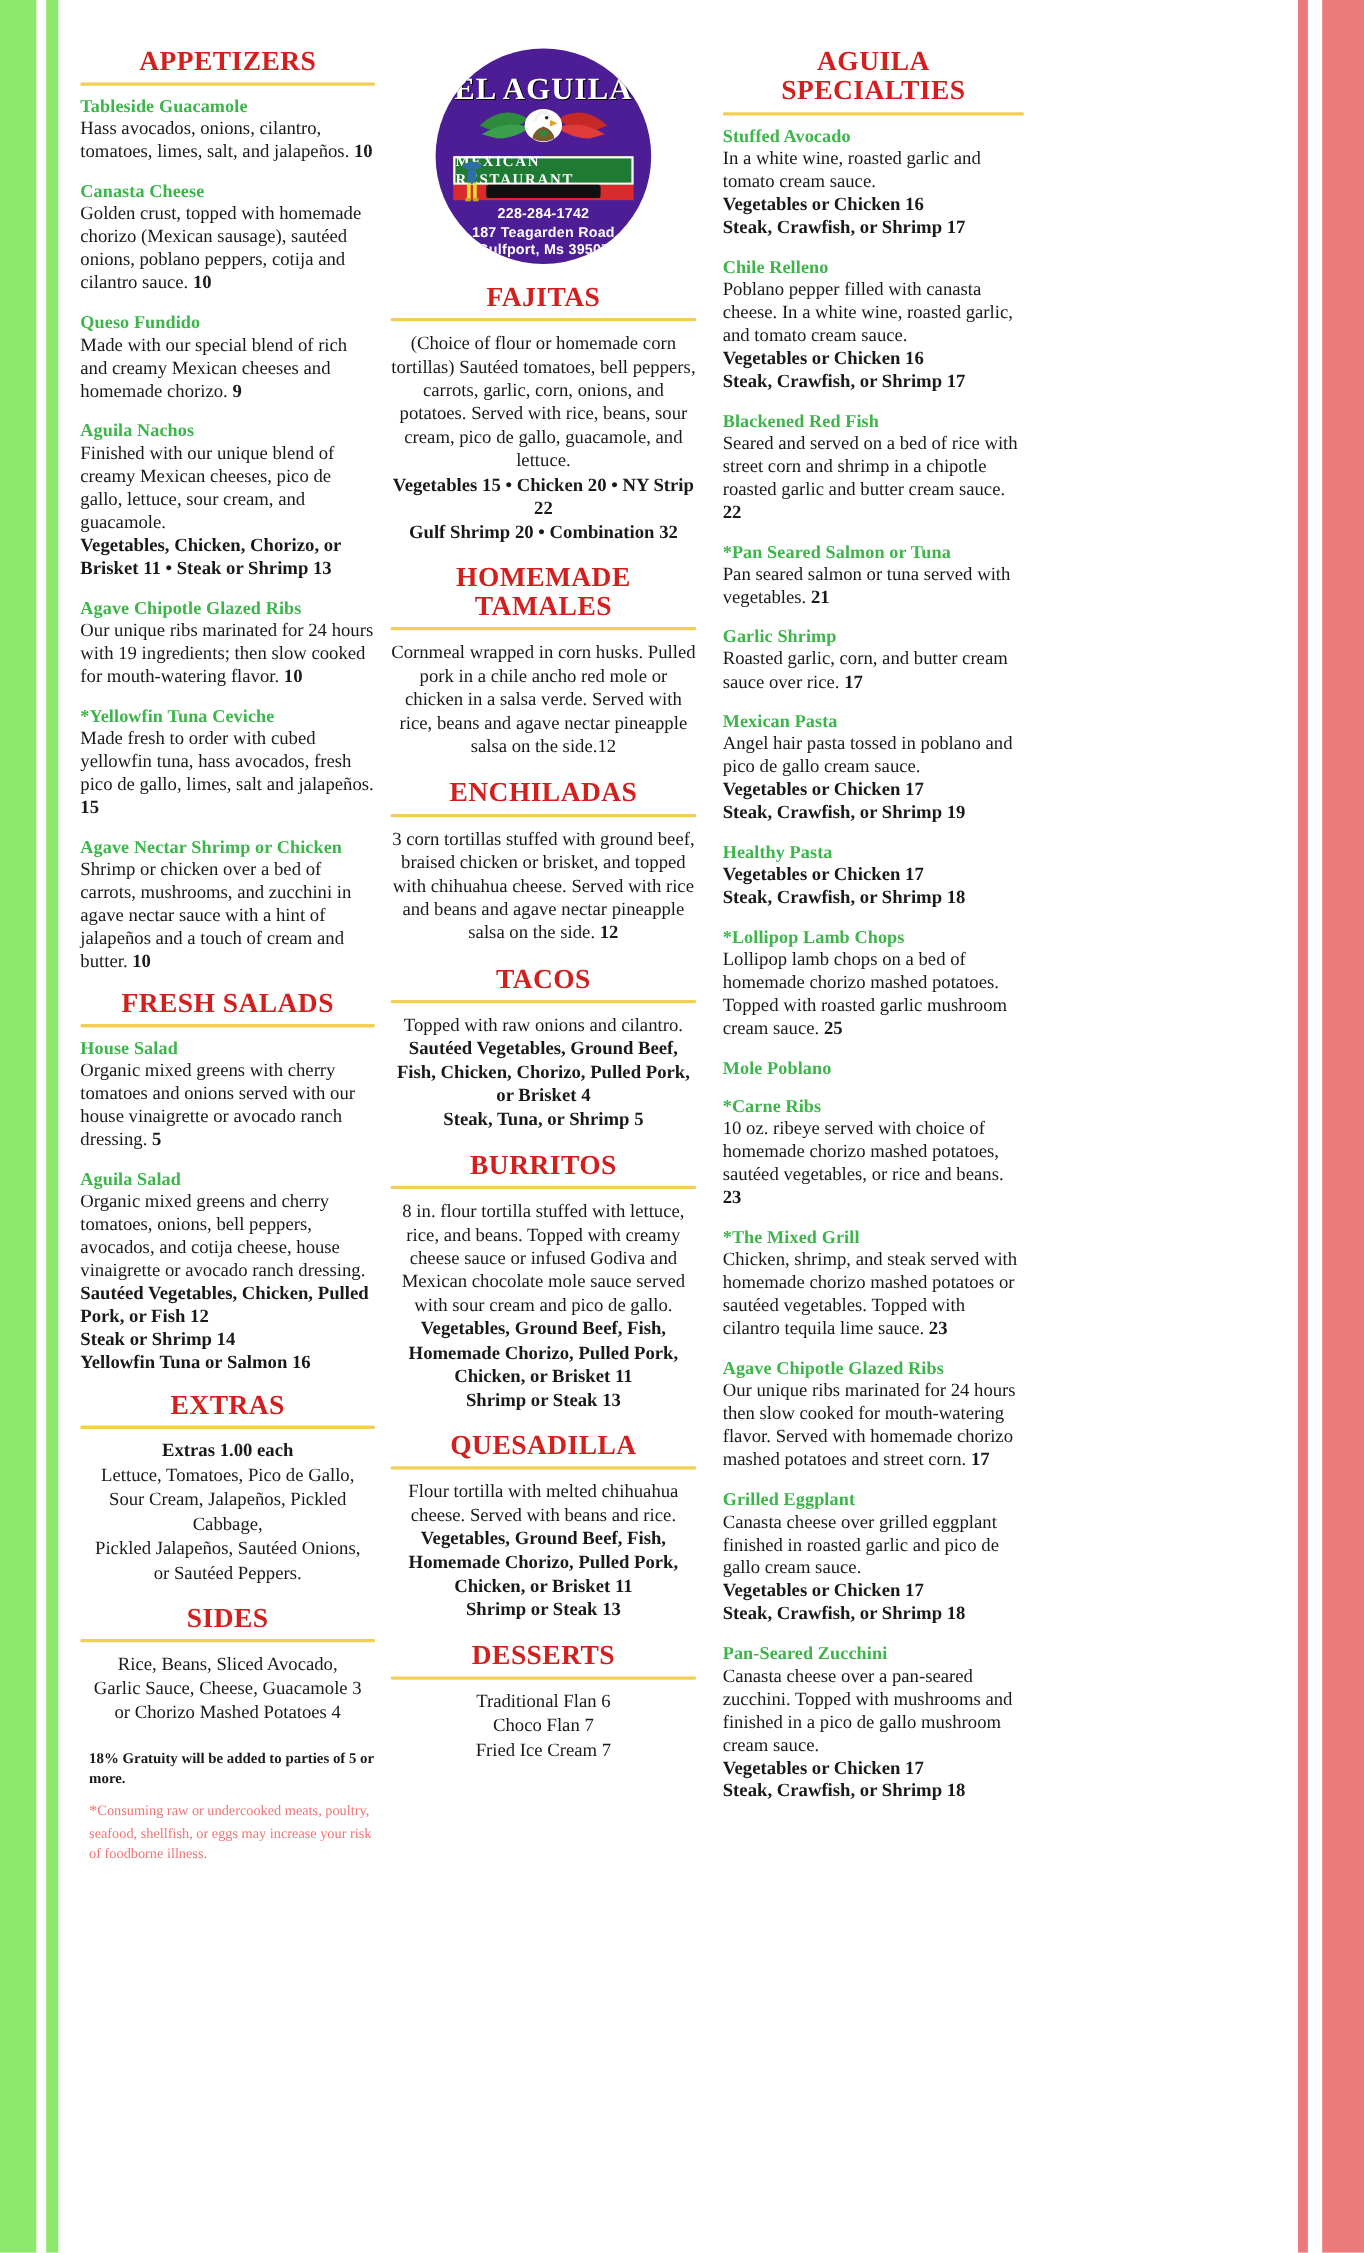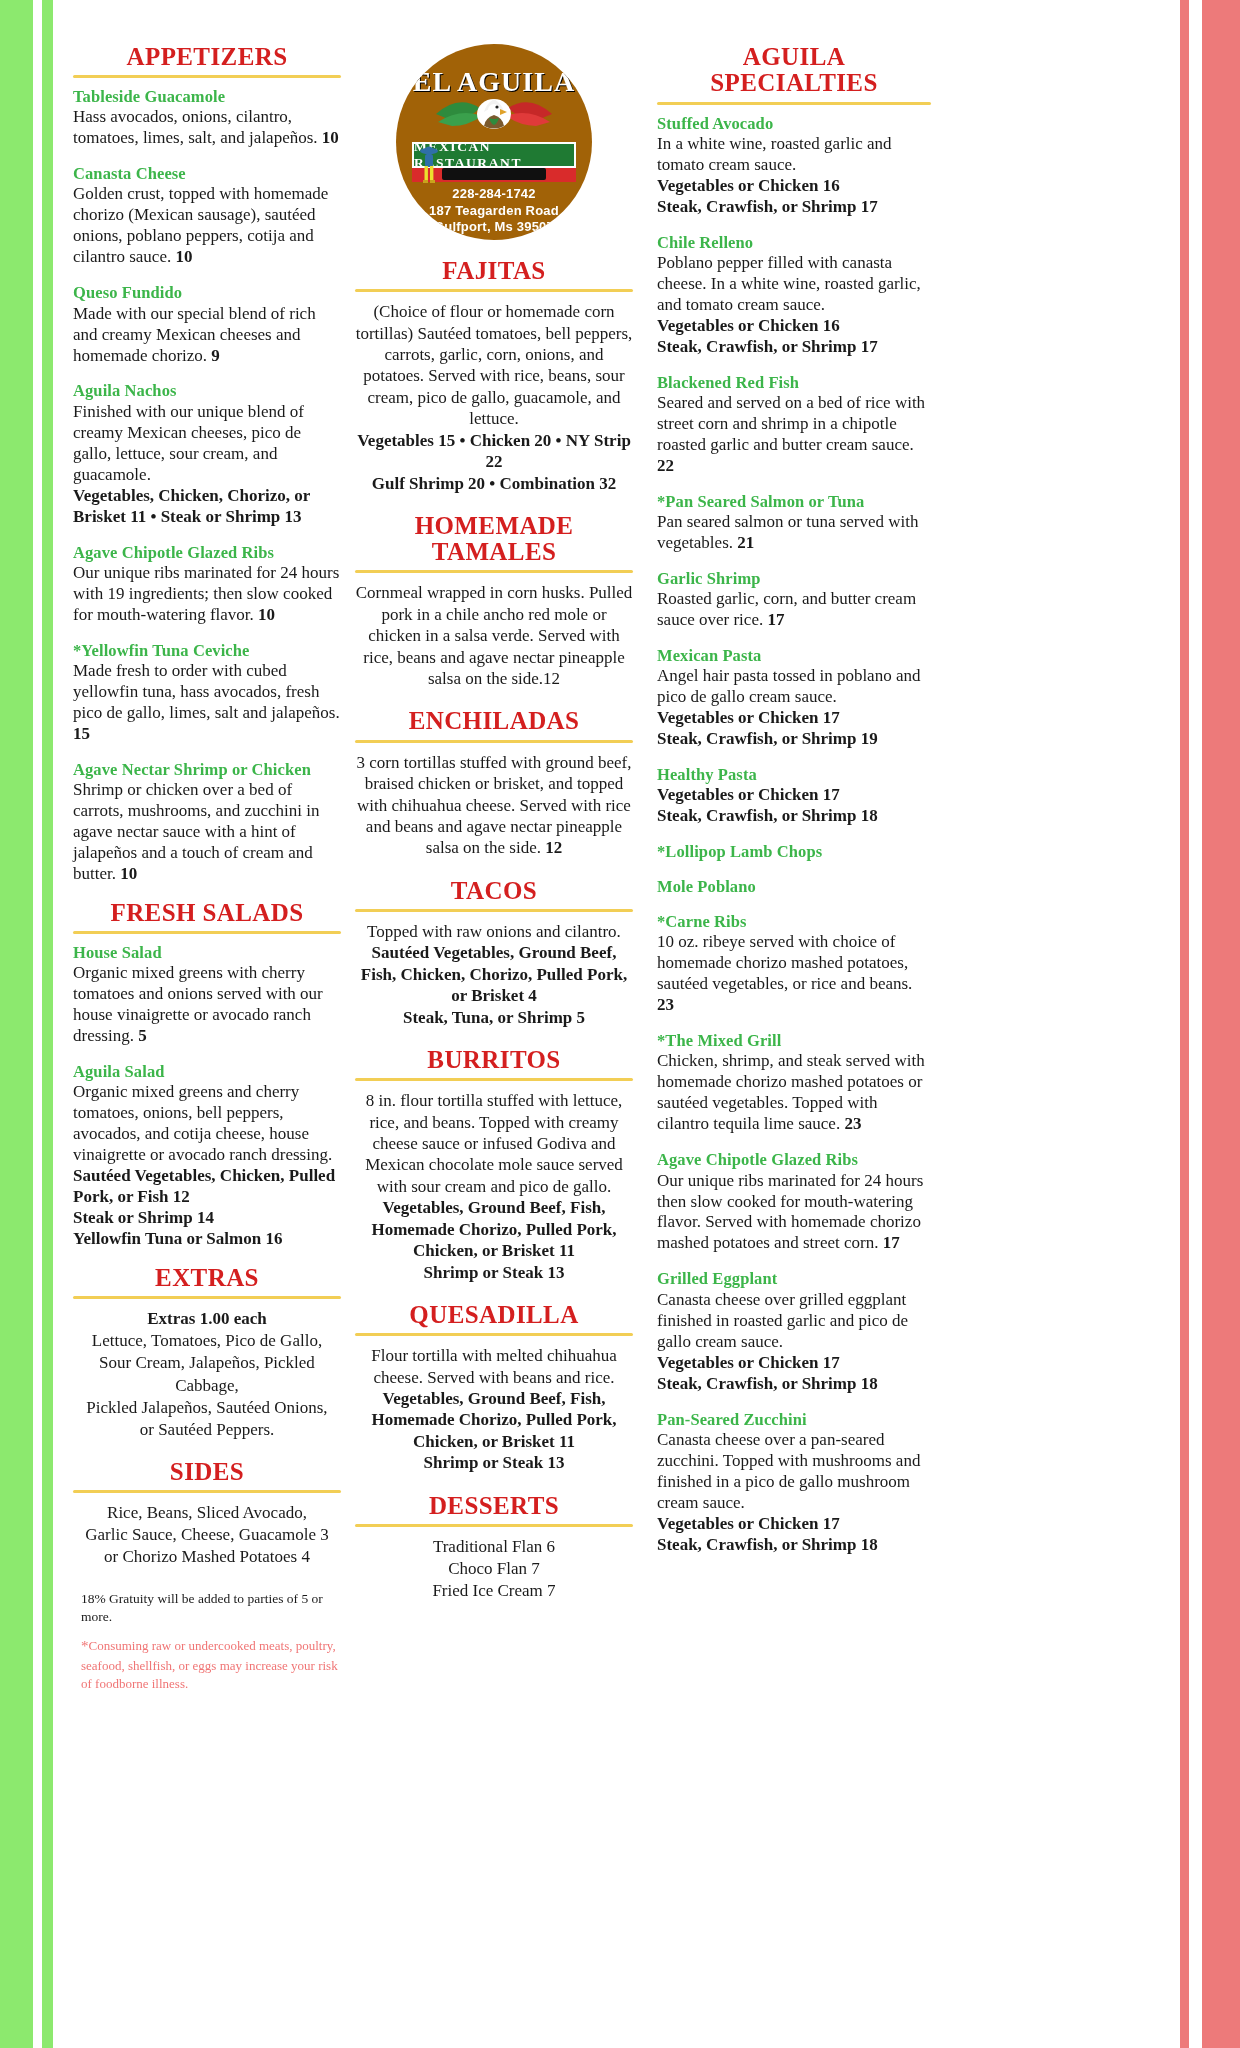--- a/index.html
+++ b/index.html
@@ -96,21 +96,21 @@
     position: absolute;
     left: 50%;
     transform: translateX(-50%);
     top: 44px;
     width: 196px;
     height: 196px;
   }
   .logo-circle {
     width: 196px; height: 196px;
     border-radius: 50%;
-    background: #a16207;
+    background: #4c1d95;
     position: relative;
     overflow: hidden;
   }
   .logo-title {
     position: absolute;
     top: 22px; left: 0; right: 0;
     text-align: center;
     color: #ffffff;
     font-family: "Liberation Serif", serif;
     font-weight: bold;
@@ -170,21 +170,21 @@
     line-height: 1.27;
     letter-spacing: 0.2px;
   }
 
   .mid-top-spacer { height: 214px; }
 
   
   .footer-note {
     margin-top: 22px;
     font-size: 13.5px;
-    font-weight: normal;
+    font-weight: bold;
     color: #1a1a1a;
     line-height: 1.3;
     padding-left: 8px;
   }
   .footer-warn {
     margin-top: 12px;
     font-size: 13px;
     color: #f07575;
     line-height: 1.33;
     padding-left: 8px;
@@ -412,20 +412,21 @@
           <div class="item-desc" style="font-weight: bold; white-space: pre-line;">Vegetables or Chicken 17
 Steak, Crawfish, or Shrimp 19</div>
         </div>
         <div class="item">
           <div class="item-name">Healthy Pasta</div>
           <div class="item-desc" style="font-weight: bold; white-space: pre-line;">Vegetables or Chicken 17
 Steak, Crawfish, or Shrimp 18</div>
         </div>
         <div class="item">
           <div class="item-name">*Lollipop Lamb Chops</div>
+          <div class="item-desc">Lollipop lamb chops on a bed of homemade chorizo mashed potatoes. Topped with roasted garlic mushroom cream sauce. <b>25</b></div>
         </div>
         <div class="item">
           <div class="item-name">Mole Poblano</div>
         </div>
         <div class="item">
           <div class="item-name">*Carne Ribs</div>
           <div class="item-desc">10 oz. ribeye served with choice of homemade chorizo mashed potatoes, sautéed vegetables, or rice and beans. <b>23</b></div>
         </div>
         <div class="item">
           <div class="item-name">*The Mixed Grill</div>

